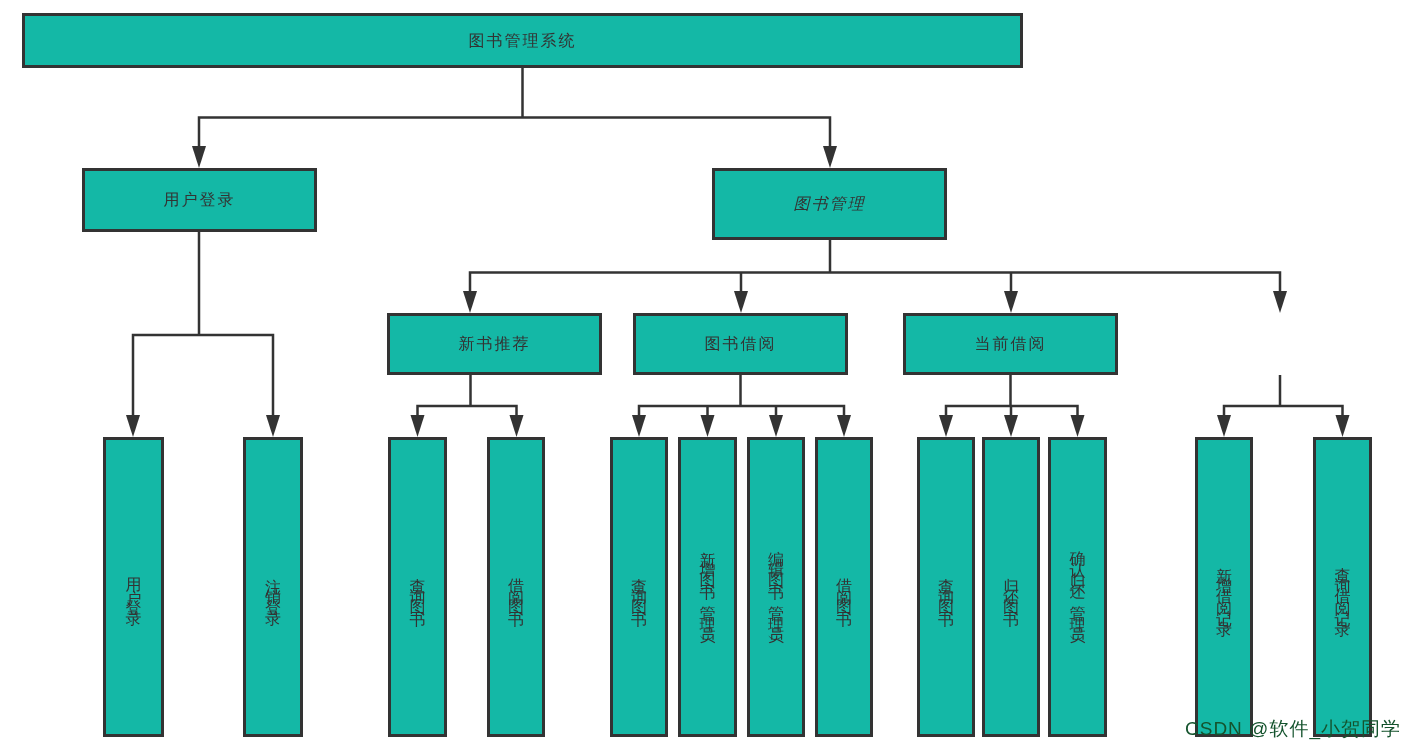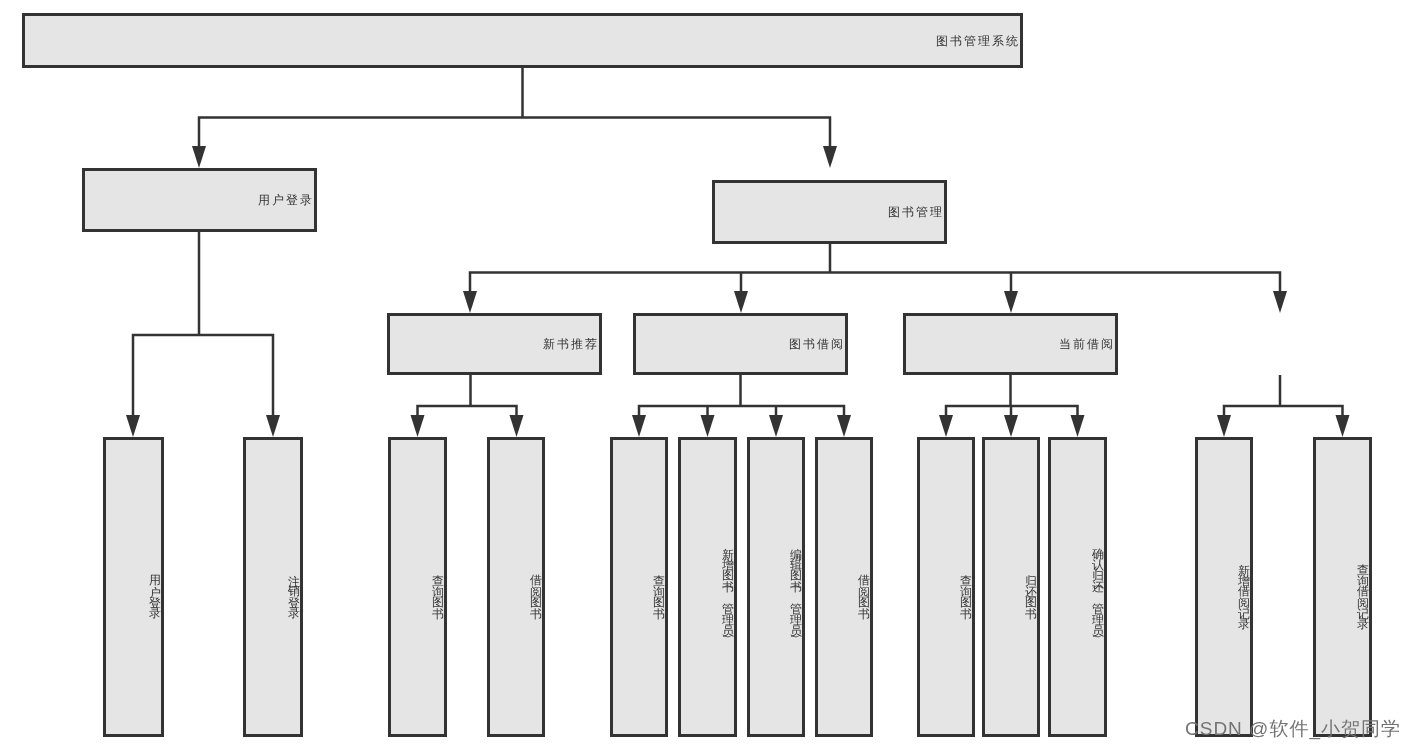--- a/index.html
+++ b/index.html
@@ -13,46 +13,46 @@
   }
   #connectors {
     position: absolute;
     left: 0; top: 0;
     width: 1405px; height: 747px;
     pointer-events: none;
   }
   .box {
     position: absolute;
     box-sizing: border-box;
-    background: #e5e5e5;
+    background: #14b8a6;
     border: 3px solid #333333;
     display: flex;
     align-items: center;
-    justify-content: flex-end;
+    justify-content: center;
     color: #333333;
-    font-size: 12px;
+    font-size: 16px;
     line-height: 1;
     z-index: 2;
   }
   .box.h span {
     letter-spacing: 2px;
     white-space: nowrap;
   }
   .box.v span {
     writing-mode: vertical-rl;
     text-orientation: mixed;
     letter-spacing: 11px;
     white-space: nowrap;
   }
   #watermark {
     position: absolute;
     left: 1185px;
     top: 716px;
     font-size: 19px;
-    color: #737373;
+    color: #14532d;
     letter-spacing: 1px;
     white-space: nowrap;
     z-index: 3;
   }
 </style>
 </head>
 <body>
 
 <div id="canvas">
 
@@ -103,21 +103,21 @@
     </g>
   </svg>
 
   <div class="box h" style="left:22px; top:13px; width:1001px; height:55px;">
     <span>图书管理系统</span>
   </div>
 
   <div class="box h" style="left:82px; top:168px; width:235px; height:64px;">
     <span>用户登录</span>
   </div>
-  <div class="box h" style="left:712px; top:180px; width:235px; height:64px;">
+  <div class="box h" style="left:712px; top:168px; width:235px; height:72px;font-style:italic;">
     <span>图书管理</span>
   </div>
 
   <div class="box h" style="left:363px; top:313px; width:215px; height:62px;margin-left:24px;">
     <span>新书推荐</span>
   </div>
   <div class="box h" style="left:633px; top:313px; width:215px; height:62px;">
     <span>图书借阅</span>
   </div>
   <div class="box h" style="left:903px; top:313px; width:215px; height:62px;">

